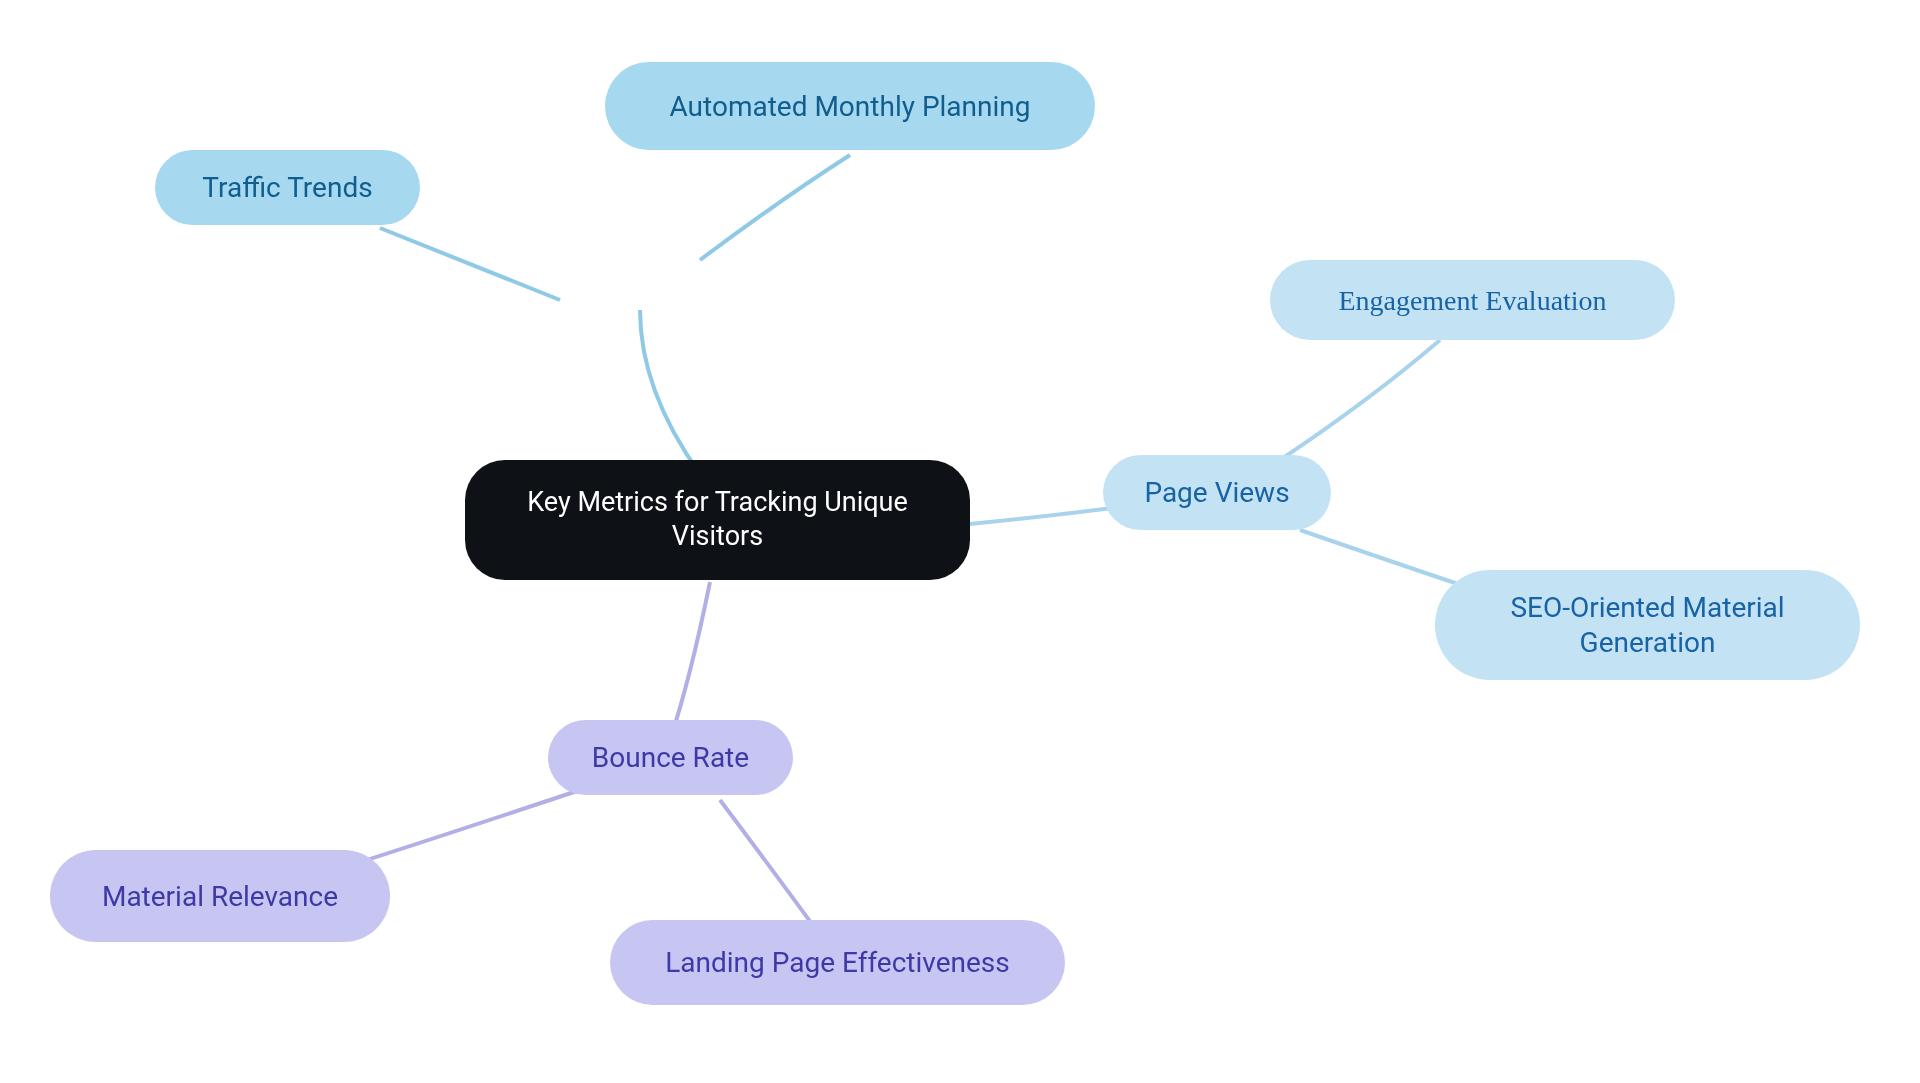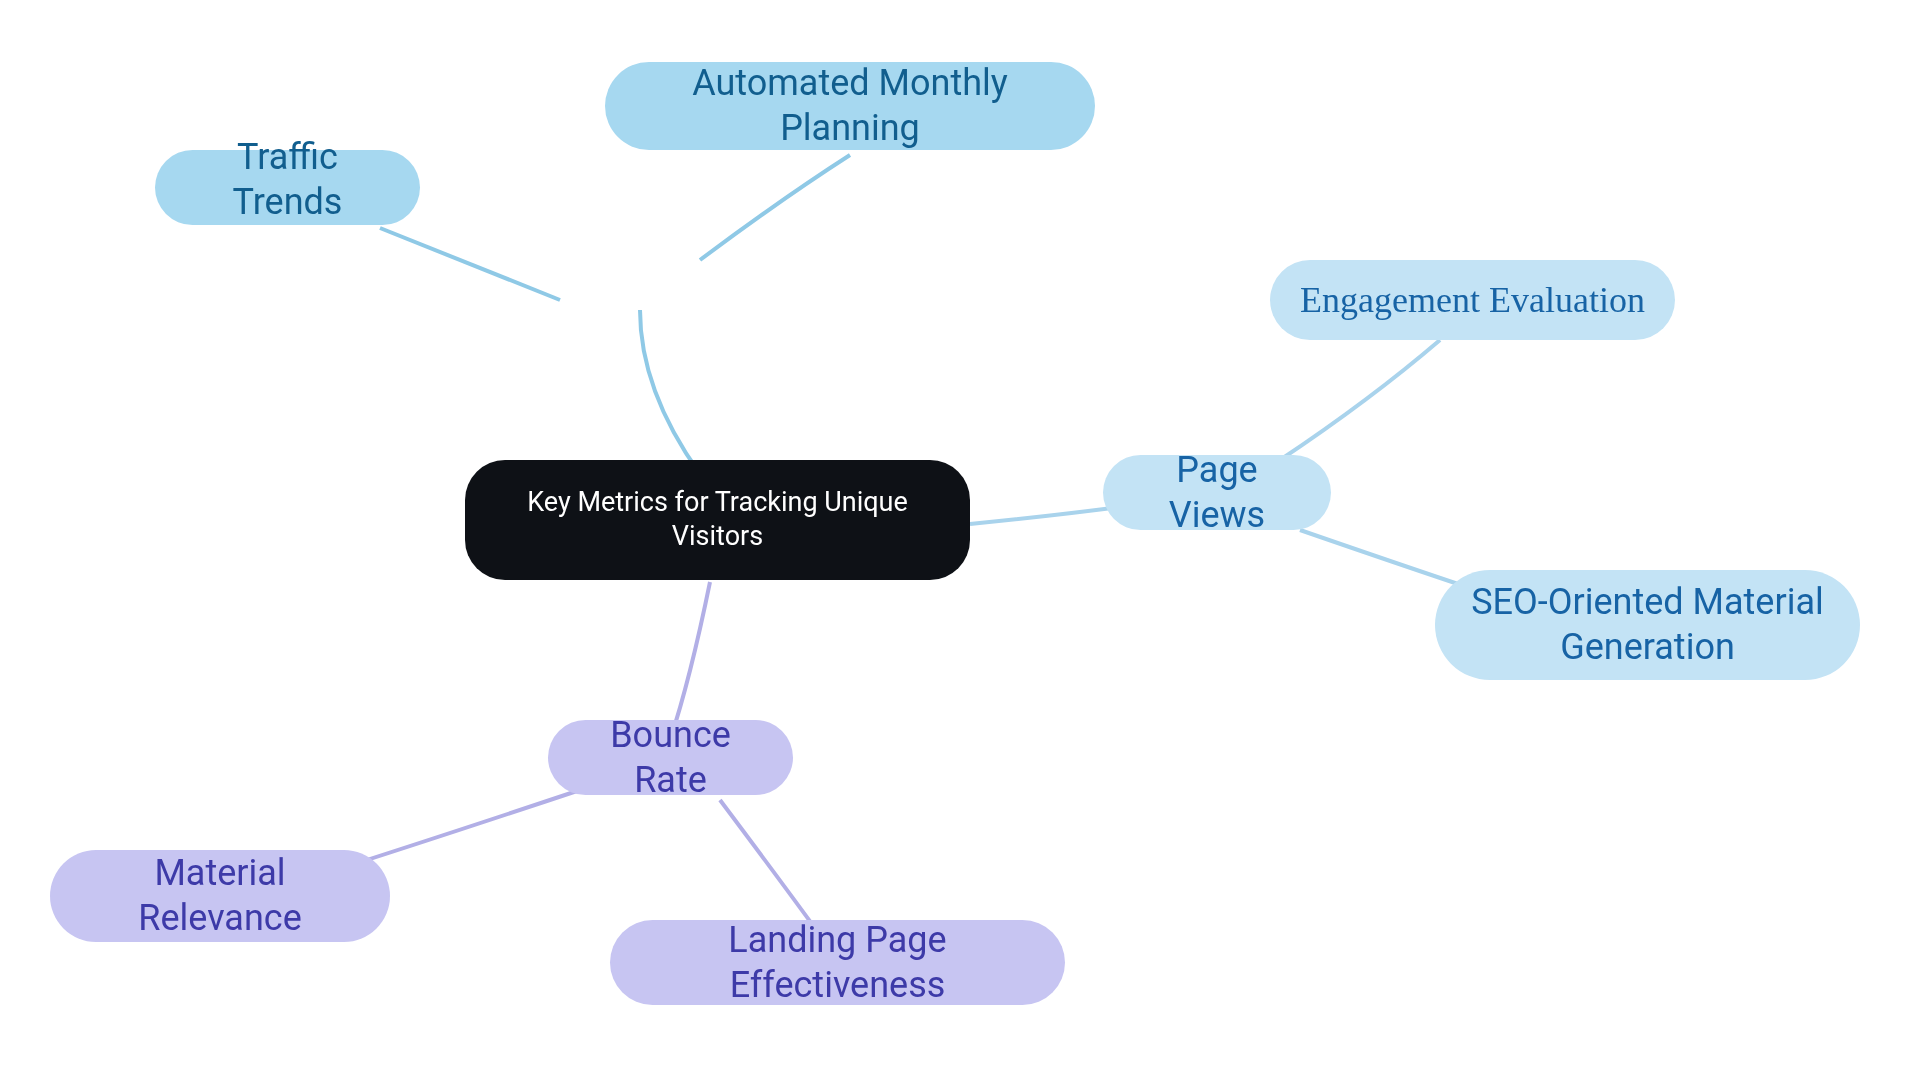--- a/index.html
+++ b/index.html
@@ -25,23 +25,23 @@
     pointer-events: none;
   }
   .node {
     position: absolute;
     display: flex;
     align-items: center;
     justify-content: center;
     text-align: center;
     border-radius: 999px;
     box-sizing: border-box;
-    font-size: 36px;
+    font-size: 28px;
     line-height: 1.25;
-    padding: 0 28px;
+    padding: 14px 28px;
     font-weight: 400;
   }
   .root {
     background: #0e1116;
     color: #ffffff;
     font-size: 27px;
     border-radius: 40px;
     padding: 0 40px;
   }
   .blue-mid {
@@ -82,21 +82,21 @@
     <path d="M 580 790 Q 430 840 320 875" stroke="#b2afe6" stroke-width="4" fill="none"></path>
 
     <path d="M 720 800 Q 780 880 820 935" stroke="#b2afe6" stroke-width="4" fill="none"></path>
   </svg>
 
   <div class="node root" style="left:465px; top:460px; width:505px; height:120px;">
     <span>Key Metrics for Tracking Unique Visitors</span>
   </div>
 
 
-  <div class="node blue-mid" style="left:155px; top:150px; width:265px; height:75px;align-items:flex-end;">
+  <div class="node blue-mid" style="left:155px; top:150px; width:265px; height:75px;">
     <span>Traffic Trends</span>
   </div>
 
   <div class="node blue-mid" style="left:605px; top:62px; width:490px; height:88px;">
     <span>Automated Monthly Planning</span>
   </div>
 
   <div class="node blue-light" style="left:1103px; top:455px; width:228px; height:75px;">
     <span>Page Views</span>
   </div>

